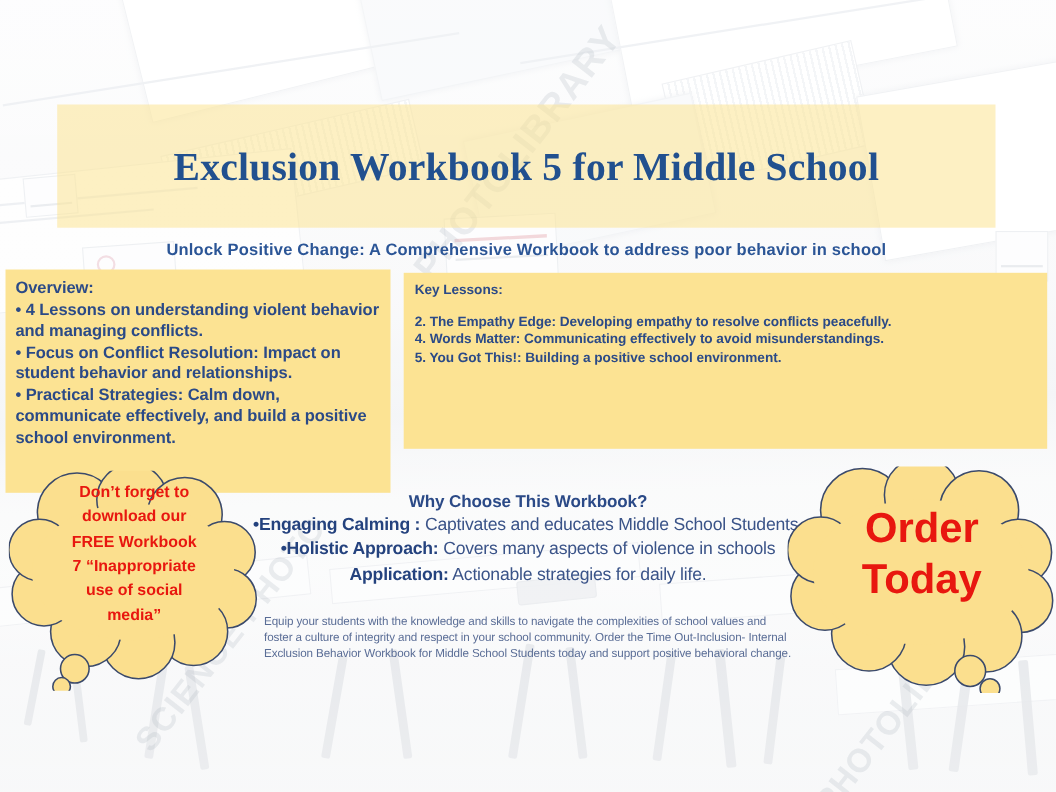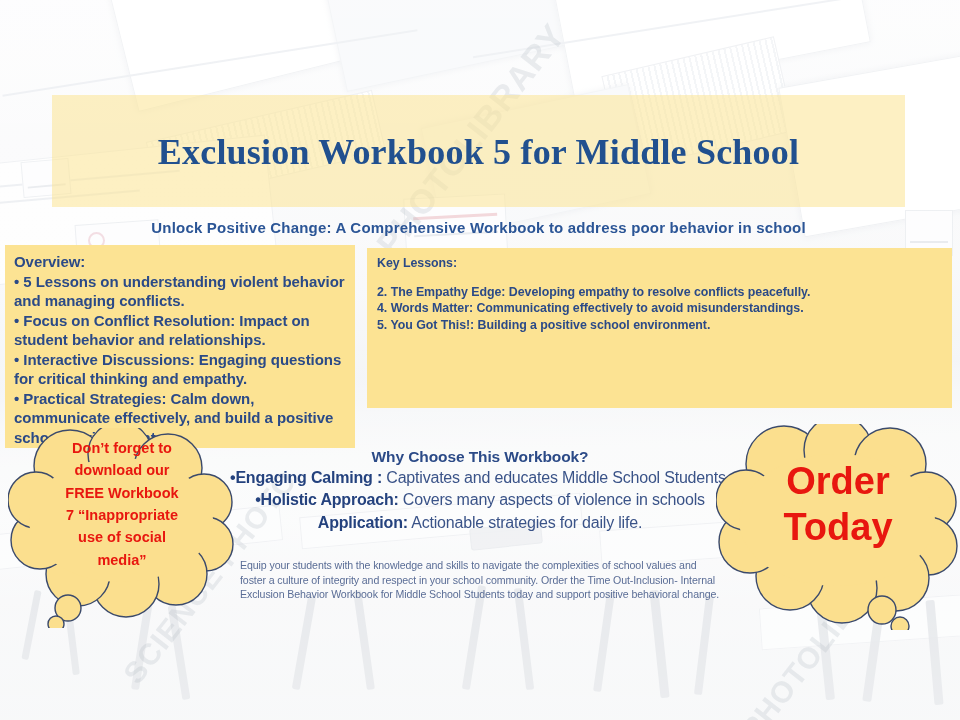--- a/index.html
+++ b/index.html
@@ -214,23 +214,22 @@
   <div id="title-banner"></div>
   <div id="title-text">
     <span>Exclusion Workbook 5 for Middle School</span>
   </div>
 
   <div id="subtitle">Unlock Positive Change: A Comprehensive Workbook to address poor behavior in school</div>
 
   <div class="ybox" id="overview-box"></div>
   <div class="boxtext" id="overview-text">
     <p>Overview:</p>
-    <p>• 5 Lessons on understanding violent behavior and managing conflicts.</p>
+    <p>• 4 Lessons on understanding violent behavior and managing conflicts.</p>
     <p>• Focus on Conflict Resolution: Impact on student behavior and relationships.</p>
-    <p>• Interactive Discussions: Engaging questions for critical thinking and empathy.</p>
     <p>• Practical Strategies: Calm down, communicate effectively, and build a positive school environment.</p>
   </div>
 
   <div class="ybox" id="lessons-box"></div>
   <div class="boxtext" id="lessons-text">
     <p>Key Lessons:</p>
     <p class="gap"></p>
     <p>2. The Empathy Edge: Developing empathy to resolve conflicts peacefully.</p>
     <p>4. Words Matter: Communicating effectively to avoid misunderstandings.</p>
     <p>5. You Got This!: Building a positive school environment.</p>

